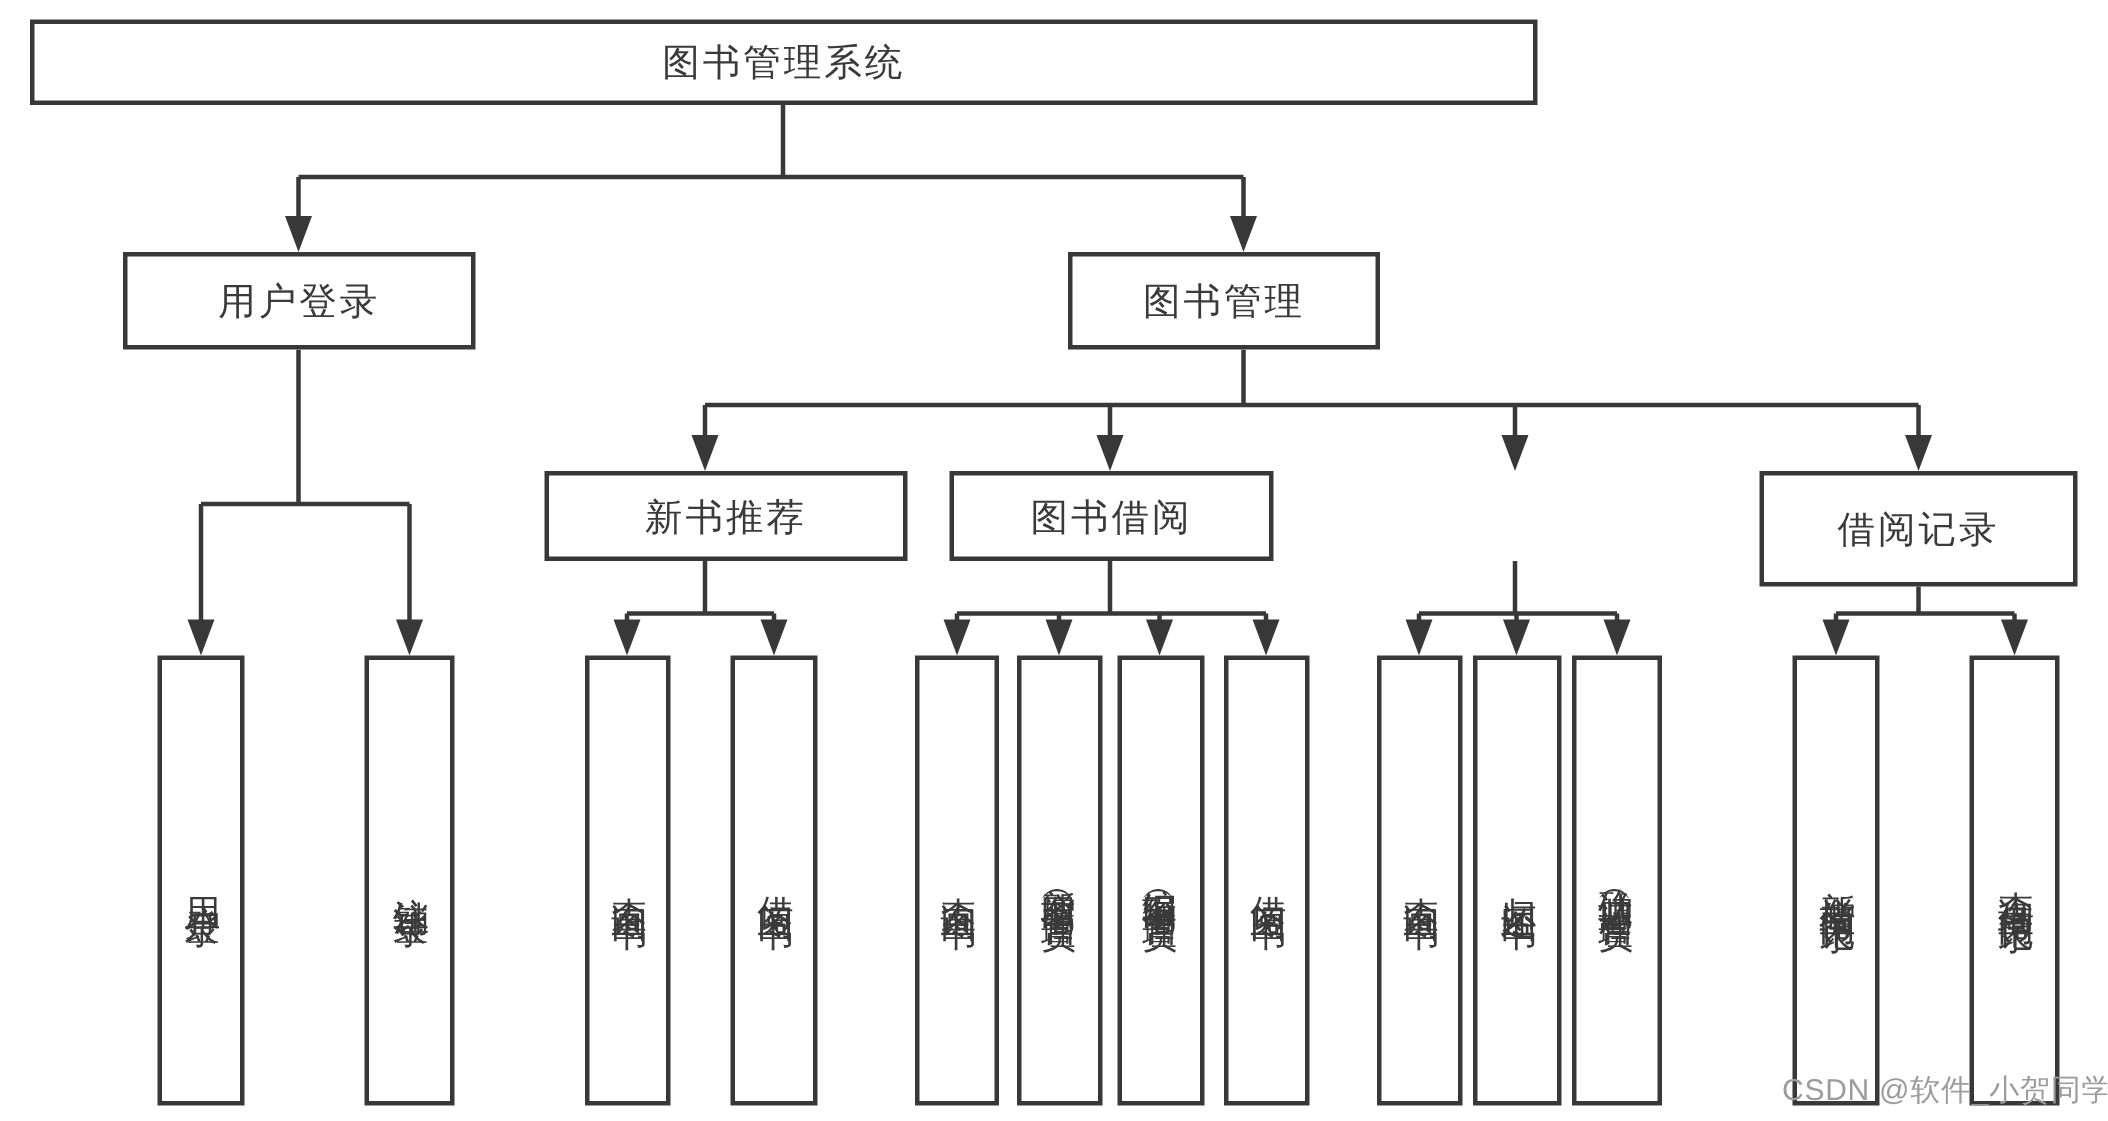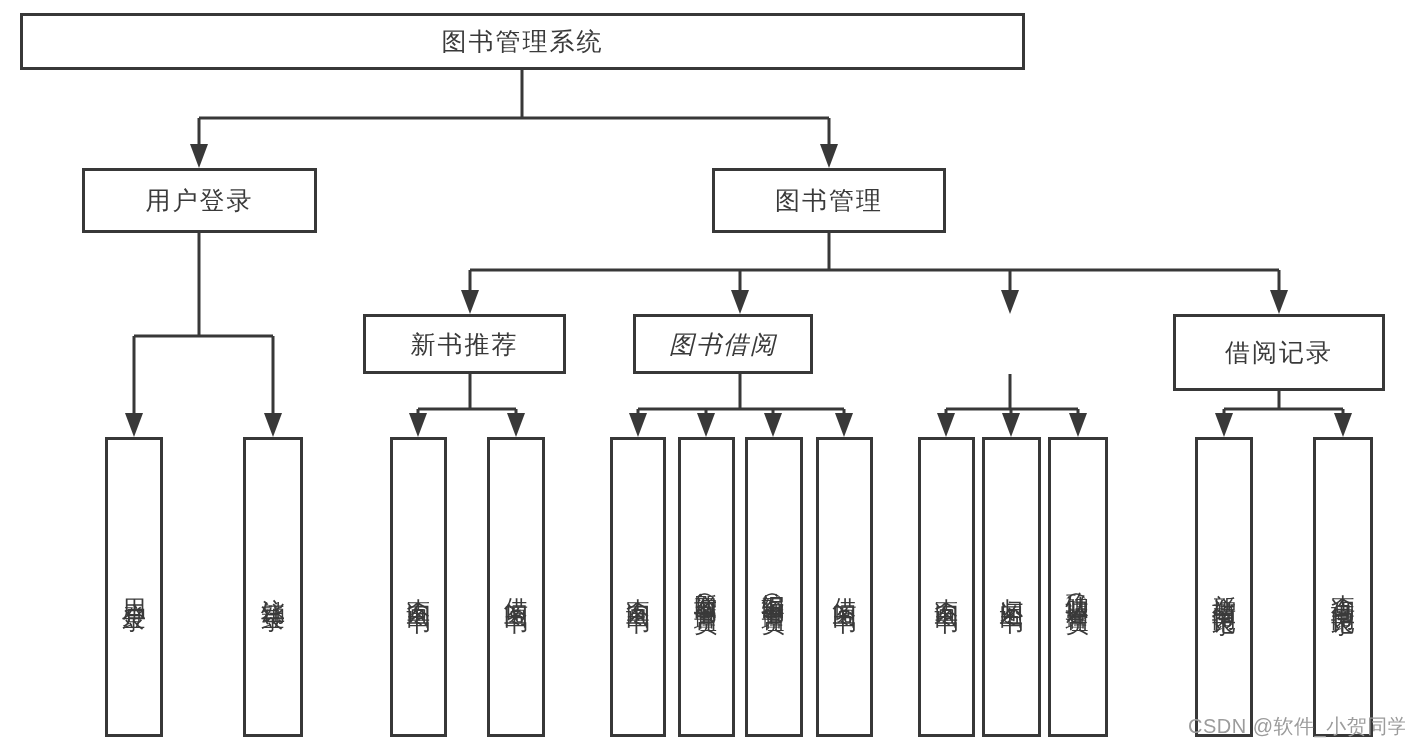--- a/index.html
+++ b/index.html
@@ -23,23 +23,23 @@
   .vnode{
     font-size:24px;
     letter-spacing:4px;
     writing-mode:vertical-rl;
     text-align:center;
   }
   .vnode .lbl{display:inline-block;}
   
   #n-root{left:20px;top:13px;width:1005px;height:57px;}
   #n-user-login{left:82px;top:168px;width:235px;height:65px;}
-  #n-book-mgmt{left:712px;top:168px;width:234px;height:65px;}
-  #n-new-book-rec{left:363px;top:314px;width:203px;height:60px;}
-  #n-book-borrow{left:633px;top:314px;width:180px;height:60px;font-style:italic;}
+  #n-book-mgmt{left:712px;top:168px;width:208px;height:65px;}
+  #n-new-book-rec{left:363px;top:314px;width:242px;height:60px;}
+  #n-book-borrow{left:633px;top:314px;width:216px;height:60px;}
   #n-current-borrow{left:903px;top:314px;width:215px;height:60px;}
   #n-borrow-records{left:1173px;top:314px;width:212px;height:77px;}
   .leaf{top:437px;height:300px;}
   #n-leaf-user-login{left:105px;width:58px;}
   #n-leaf-logout{left:243px;width:60px;}
   #n-leaf-nbr-query{left:390px;width:57px;}
   #n-leaf-nbr-borrow{left:487px;width:58px;}
   #n-leaf-bb-query{left:610px;width:56px;}
   #n-leaf-bb-add{left:678px;width:57px;letter-spacing:3px;font-size:23px;}
   #n-leaf-bb-edit{left:745px;width:58px;letter-spacing:3px;font-size:23px;}

